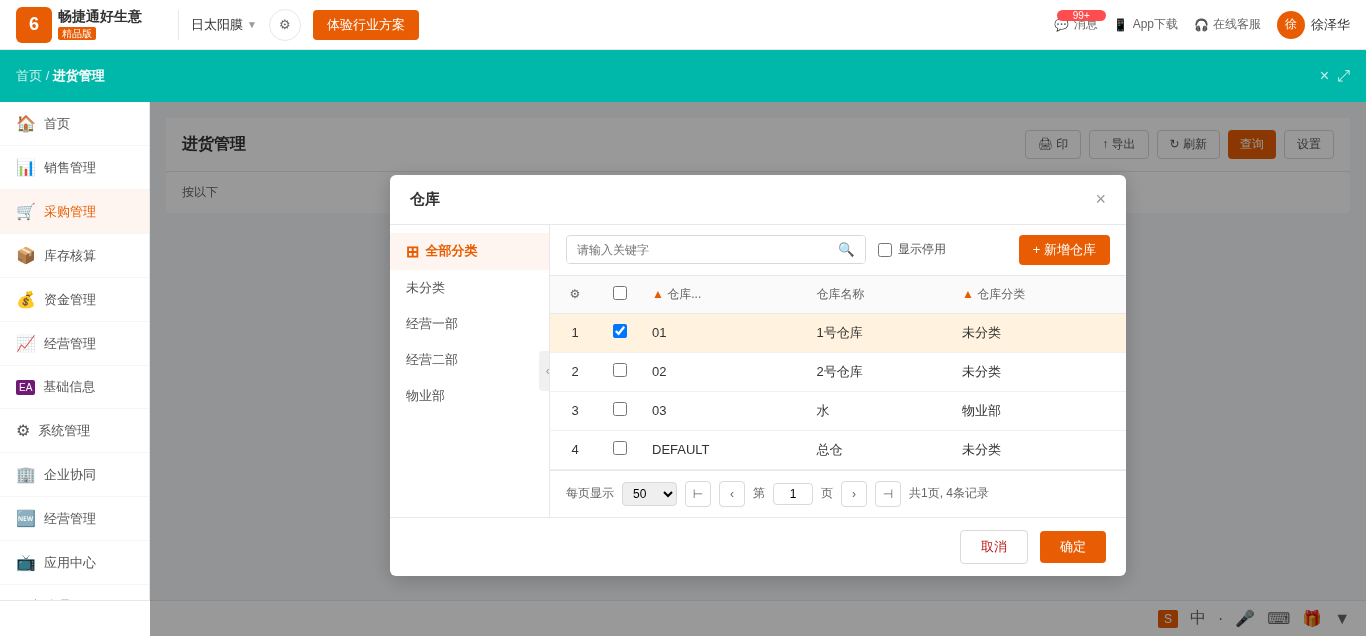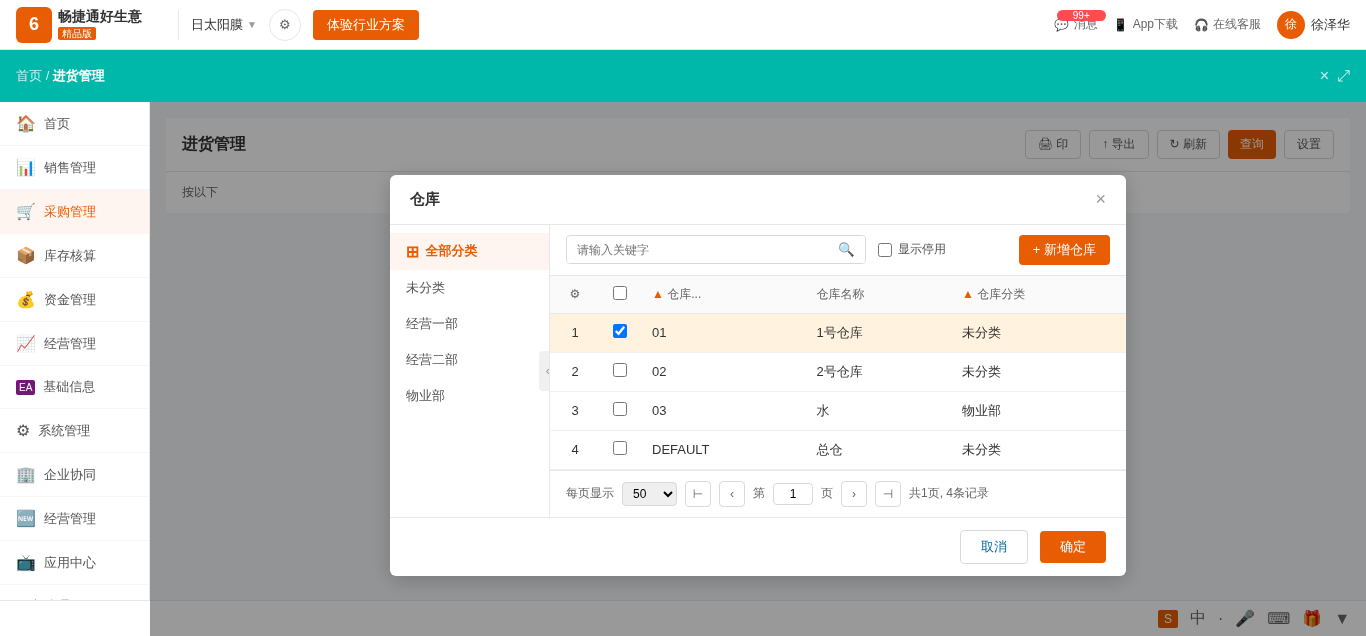--- a/index.html
+++ b/index.html
@@ -243,21 +243,21 @@
     }
     .pag-info { color: #666; font-size: 12px; }
 
     
     .modal-action-footer {
       padding: 12px 20px;
       border-top: 1px solid #e8e8e8;
       display: flex; align-items: center; justify-content: flex-end; gap: 12px;
     }
     .btn-cancel {
-      border: 1px solid #d9d9d9; background: #fff; color: #0369a1;
+      border: 1px solid #d9d9d9; background: #fff; color: #b91c1c;
       padding: 7px 20px; border-radius: 4px; cursor: pointer; font-size: 13px;
     }
     .btn-confirm {
       background: #e85d04; color: #fff; border: none;
       padding: 7px 20px; border-radius: 4px; cursor: pointer; font-size: 13px;
     }
 
     
     .bg-content {
       padding: 16px;

